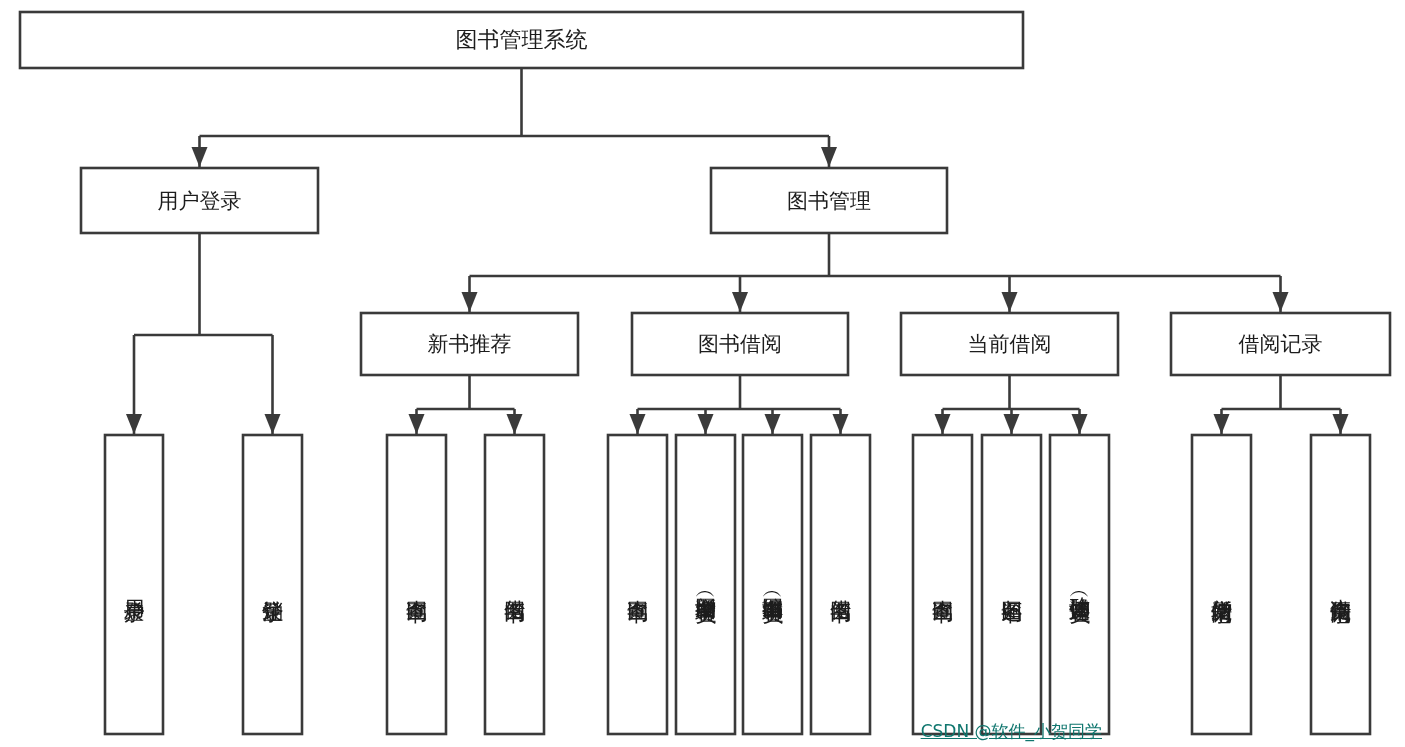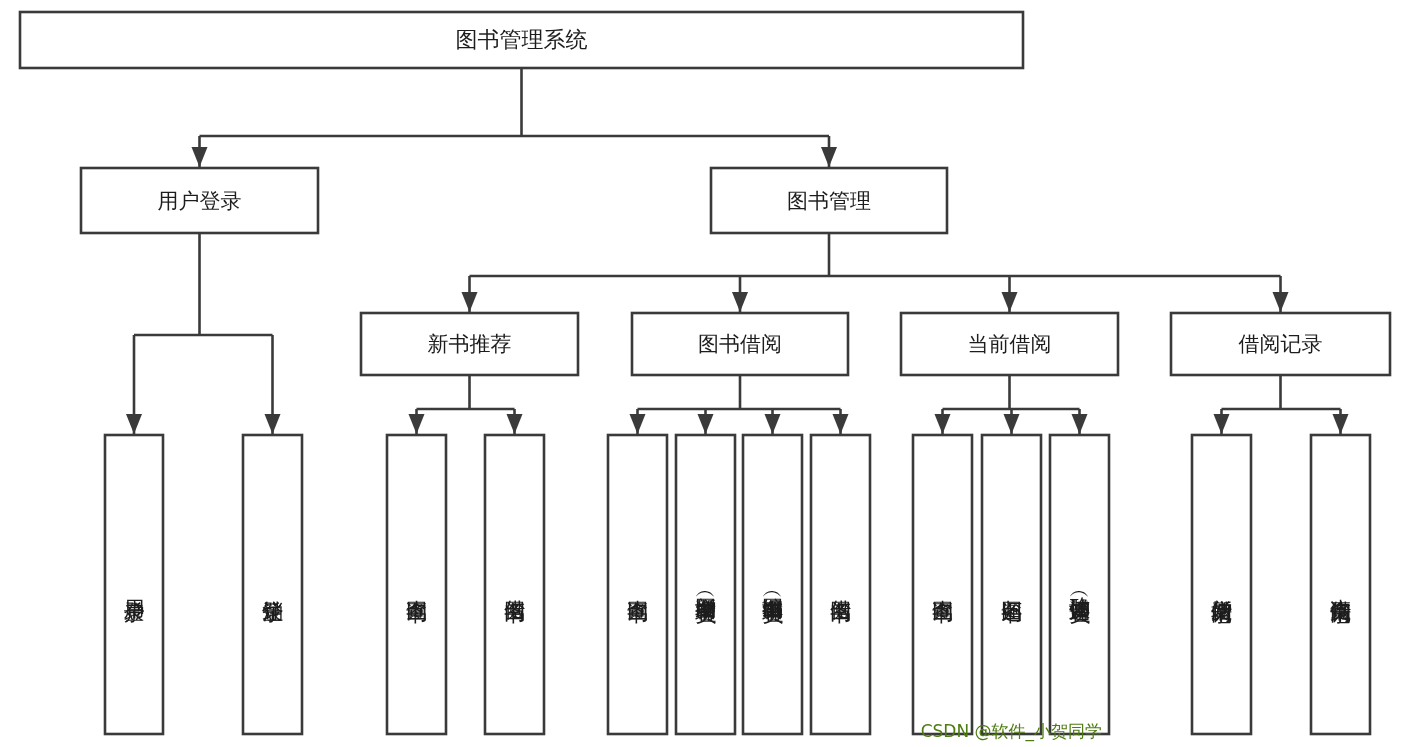--- a/index.html
+++ b/index.html
@@ -66,22 +66,23 @@
     color: #1d1d1d;
     letter-spacing: 1px;
     white-space: nowrap;
   }
   #watermark {
     position: absolute;
     right: 8px;
     bottom: 4px;
     font-family: "DejaVu Sans", "Liberation Sans", sans-serif;
     font-size: 17px;
-    color: #4d7c0f;
+    color: #0f766e;
     white-space: nowrap;
+    text-decoration: underline;
   }
 </style>
 </head>
 <body>
 
 <div id="chart-root">
   <svg id="chart-svg" width="1405" height="747" viewBox="0 0 1405 747" xmlns="http://www.w3.org/2000/svg">
     <defs></defs>
     <g id="connectors-layer">
         <line x1="521.5" y1="68" x2="521.5" y2="136" class="connector"></line>

